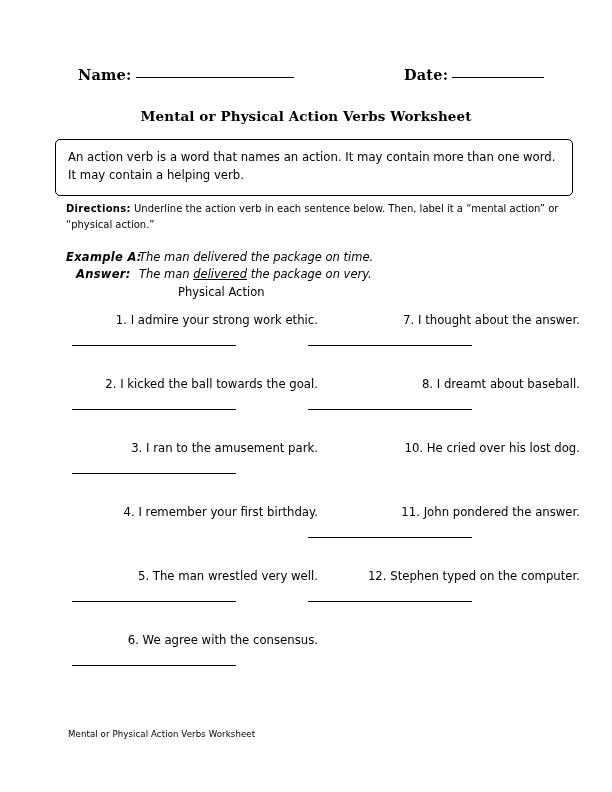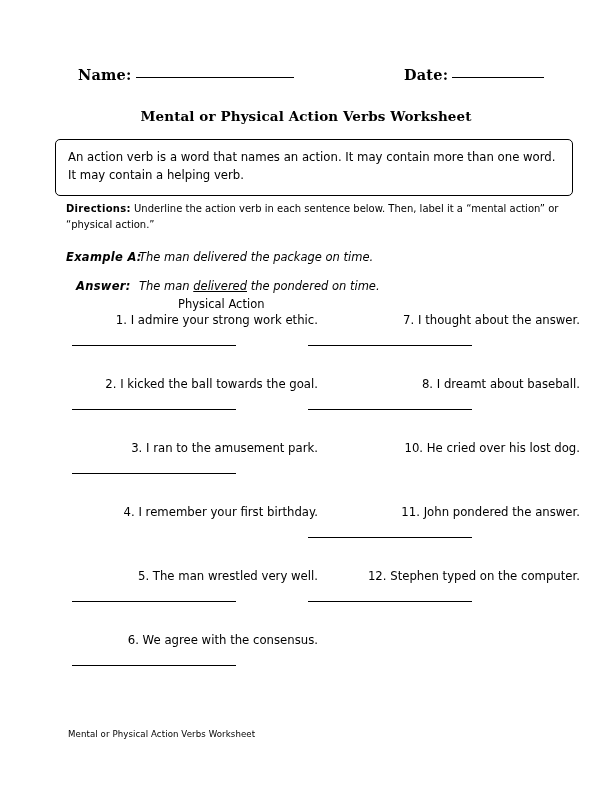--- a/index.html
+++ b/index.html
@@ -97,21 +97,21 @@
     display: flex;
     align-items: baseline;
     white-space: nowrap;
   }
   .ex-label {
     font-weight: bold;
     font-style: italic;
     letter-spacing: 0.3px;
   }
   .ex-label-a { width: 68px; }
-  .ex-label-b { width: 68px; padding-left: 10px; box-sizing: border-box; margin-top: 12px; }
+  .ex-label-b { width: 68px; padding-left: 10px; box-sizing: border-box; }
   .ex-text {
     font-style: italic;
     padding-left: 5px;
   }
   .ex-underline {
     text-decoration: underline;
     text-underline-offset: 1px;
   }
   .ex-answer-label {
     padding-left: 112px;
@@ -185,21 +185,21 @@
     <span class="directions-label">Directions:</span><span> Underline the action verb in each sentence below. Then, label it a “mental action” or “physical action.”</span>
   </div>
 
   <div class="example">
     <div class="ex-row">
       <span class="ex-label ex-label-a">Example A:</span>
       <span class="ex-text">The man delivered the package on time.</span>
     </div>
     <div class="ex-row">
       <span class="ex-label ex-label-b">Answer:</span>
-      <span class="ex-text"><span>The man </span><span class="ex-underline">delivered</span><span> the pondered on time.</span></span>
+      <span class="ex-text"><span>The man </span><span class="ex-underline">delivered</span><span> the package on very.</span></span>
     </div>
     <div class="ex-answer-label">Physical Action</div>
   </div>
 
   <div class="columns">
 
     <div class="col col-left">
       <div class="qitem">
         <div class="qtext">1. I admire your strong work ethic.</div>
         <div class="answer-line"></div>

